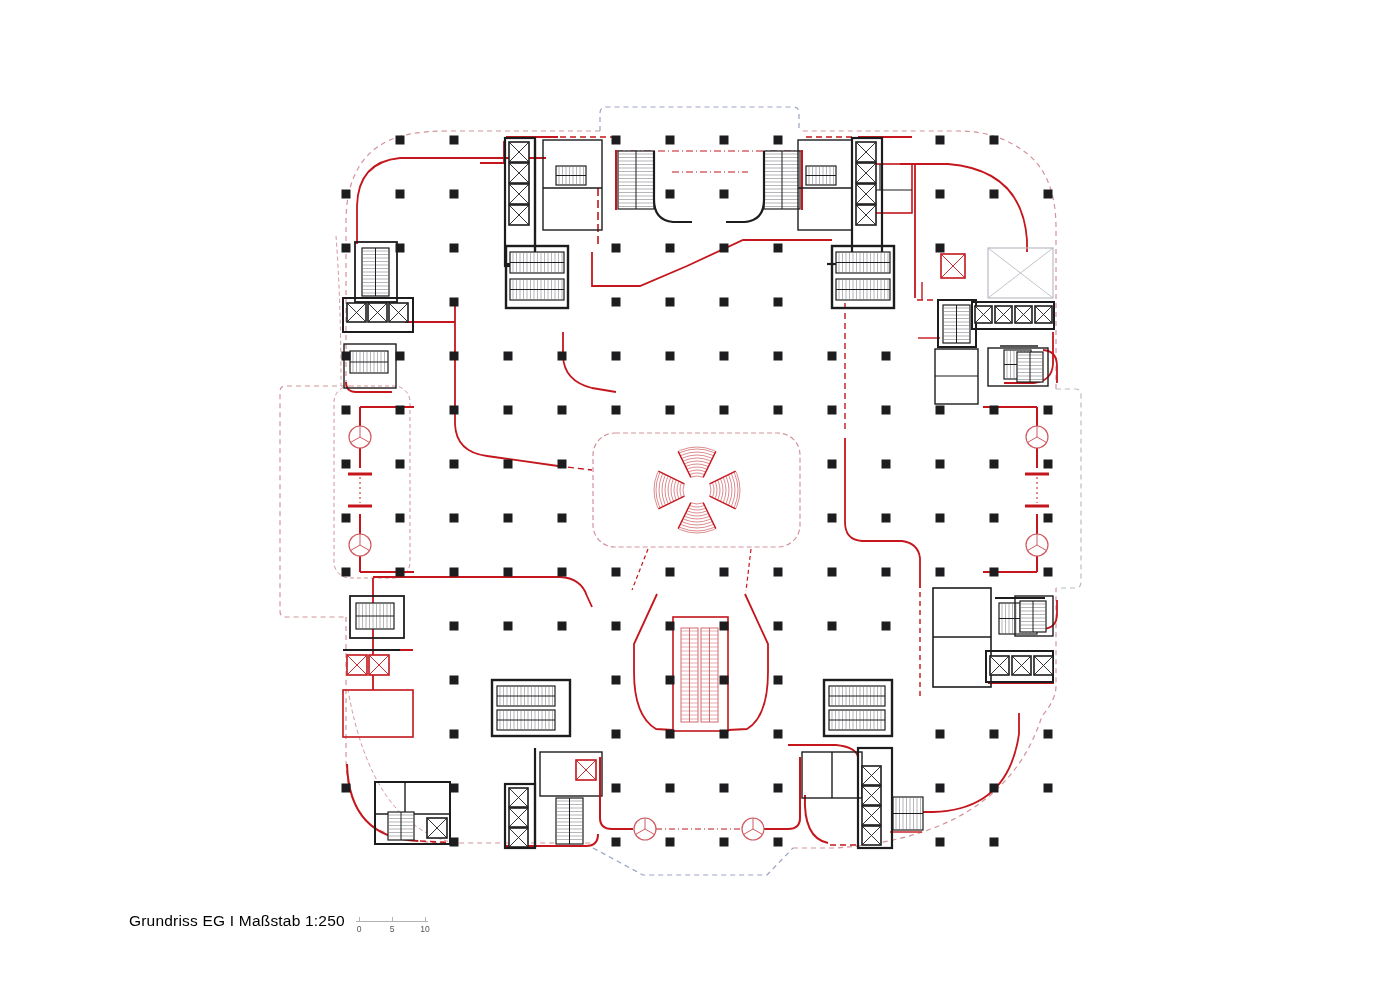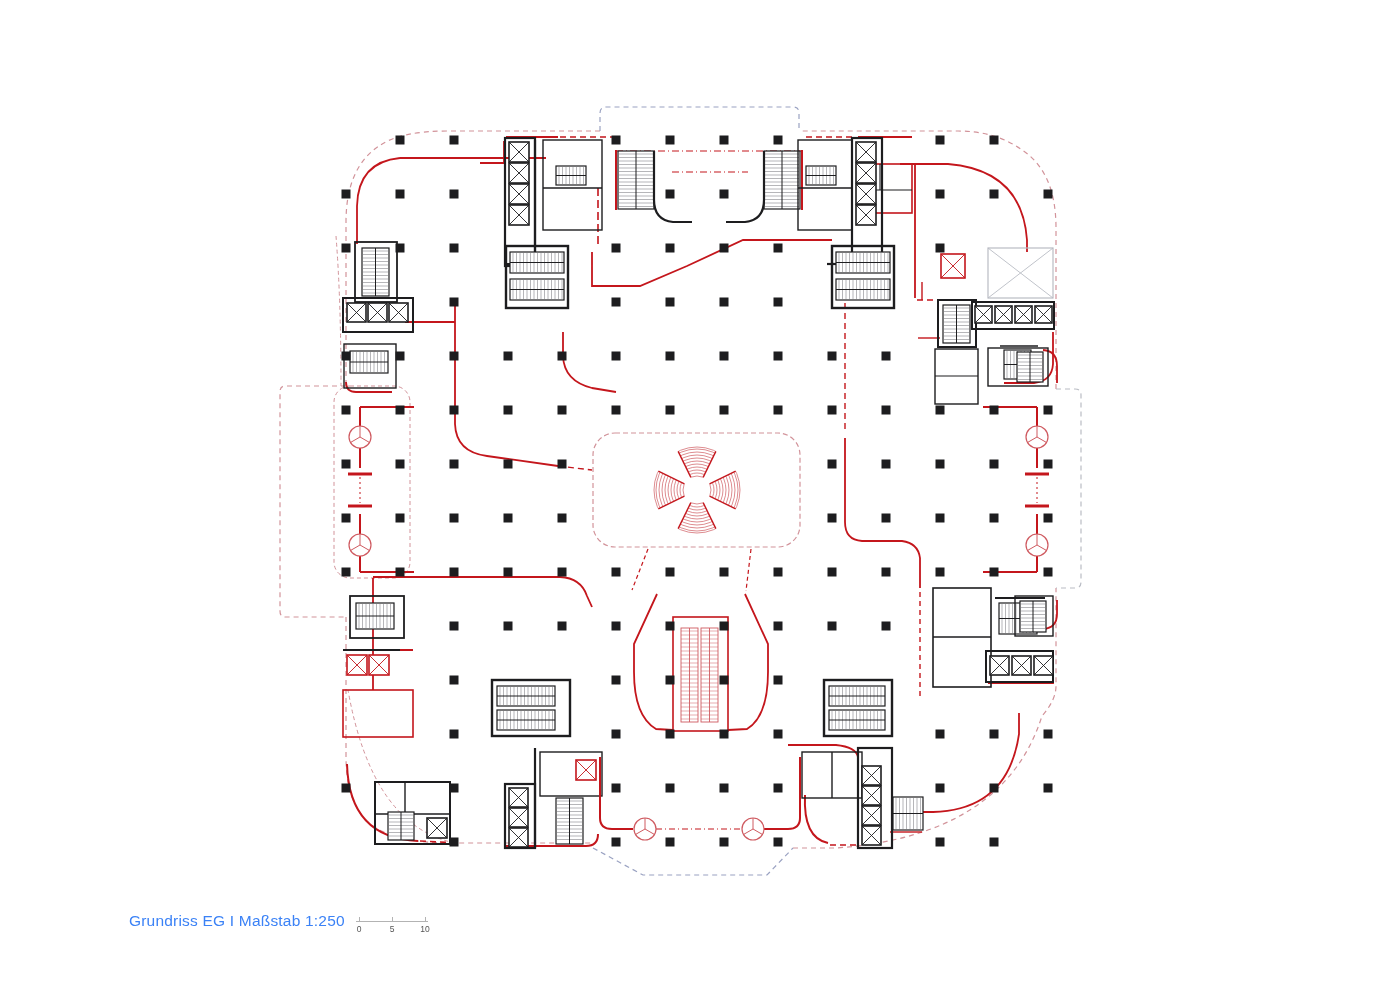--- a/index.html
+++ b/index.html
@@ -1,19 +1,19 @@
 <!DOCTYPE html>
 <html><head>
 <meta charset="utf-8">
 <style>
   html,body{margin:0;padding:0;background:#ffffff;}
   body{width:1400px;height:989px;position:relative;overflow:hidden;
        font-family:"Liberation Sans", sans-serif;}
   #plan-svg{position:absolute;left:0;top:0;}
-  #caption{position:absolute;left:129px;top:912px;font-size:15.5px;color:#3b82f6;
+  #caption{position:absolute;left:129px;top:912px;font-size:15.5px;color:#000000;
            letter-spacing:0.2px;}
   #scalebar{position:absolute;left:350px;top:912px;width:90px;height:26px;}
   #scalebar .sb-line{position:absolute;top:9px;height:1px;background:#b3b3b3;}
   #scalebar .sb-tick{position:absolute;top:5px;width:1px;height:5px;background:#b3b3b3;}
   #scalebar .sb-label{position:absolute;top:12px;font-size:8.5px;color:#555;
            transform:translateX(-50%);}
 </style>
 </head>
 <body>
 

